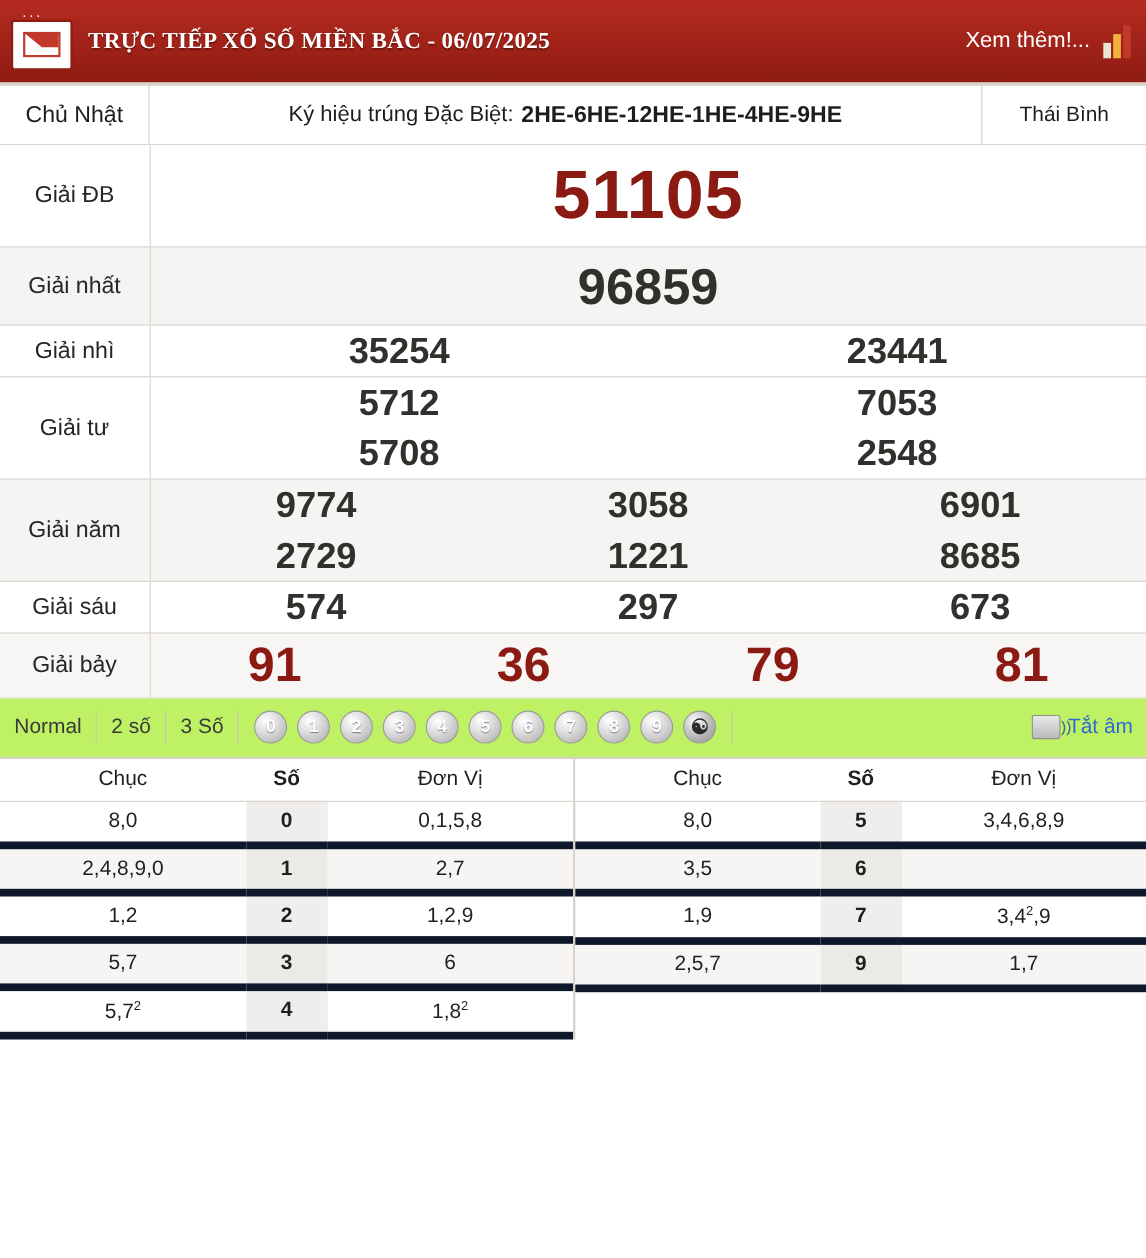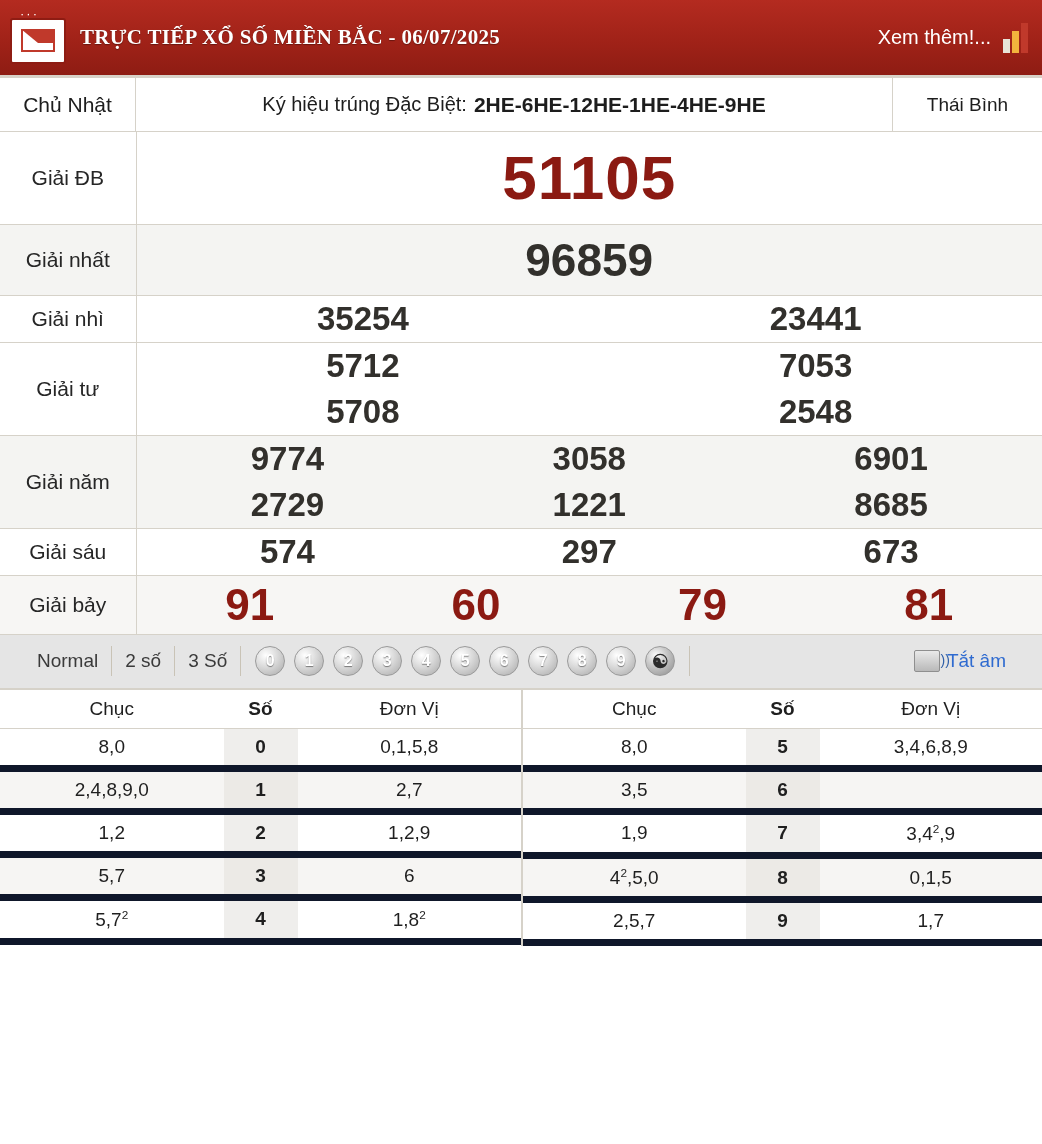--- a/index.html
+++ b/index.html
@@ -158,25 +158,25 @@
   .row-4 td.nums .nums-grid span { width: 50%; font-size: 33px; }
   .row-5 { background: #f4f4f2; }
   .row-5 td.nums .nums-grid span { width: 33.333%; font-size: 33px; }
   .row-6 td.nums .nums-grid span { width: 33.333%; font-size: 33px; }
   .row-7 { background: #f7f6f4; }
   .row-7 td.nums .nums-grid span { width: 25%; font-size: 44px; color: #8b1a12; }
 
   
   .toolbar {
     height: 54px;
-    background: #e5e5e5;
+    background: #bef264;
     border-bottom: 1px solid #d6d2c9;
     display: flex;
     align-items: center;
-    padding: 0 24px;
+    padding: 0 0;
     gap: 0;
   }
   .tb-item {
     font-size: 19px;
     color: #3a3a3a;
     padding: 0 13px;
     white-space: nowrap;
   }
   .tb-sep { width: 1px; height: 30px; background: #c9c3b6; }
   .circles { display: flex; align-items: center; gap: 9px; padding: 0 14px; }
@@ -336,21 +336,21 @@
               <span>297</span>
               <span>673</span>
             </div>
           </td>
         </tr>
         <tr class="row-7">
           <td class="label">Giải bảy</td>
           <td class="nums">
             <div class="nums-grid">
               <span>91</span>
-              <span>60</span>
+              <span>36</span>
               <span>79</span>
               <span>81</span>
             </div>
           </td>
         </tr>
       </tbody>
   </table>
 
   <div class="toolbar">
     <div class="tb-item">Normal</div>
@@ -437,25 +437,20 @@
               <td>3,5</td>
               <td class="col-so">6</td>
               <td></td>
             </tr>
             <tr>
               <td>1,9</td>
               <td class="col-so">7</td>
               <td>3,4<sup>2</sup>,9</td>
             </tr>
             <tr>
-              <td>4<sup>2</sup>,5,0</td>
-              <td class="col-so">8</td>
-              <td>0,1,5</td>
-            </tr>
-            <tr>
               <td>2,5,7</td>
               <td class="col-so">9</td>
               <td>1,7</td>
             </tr>
           </tbody>
       </table>
     </div>
   </div>
 
 </div>

